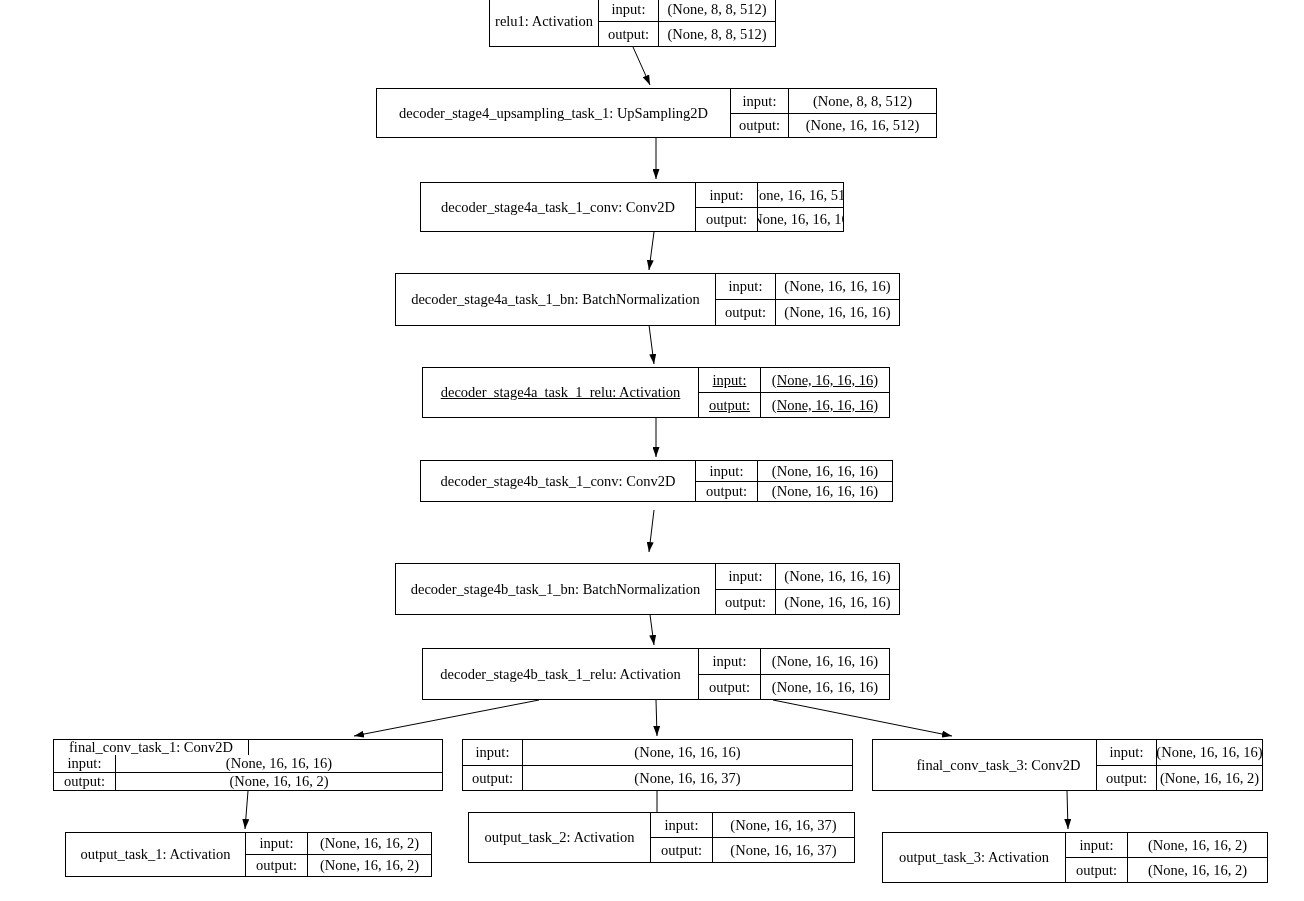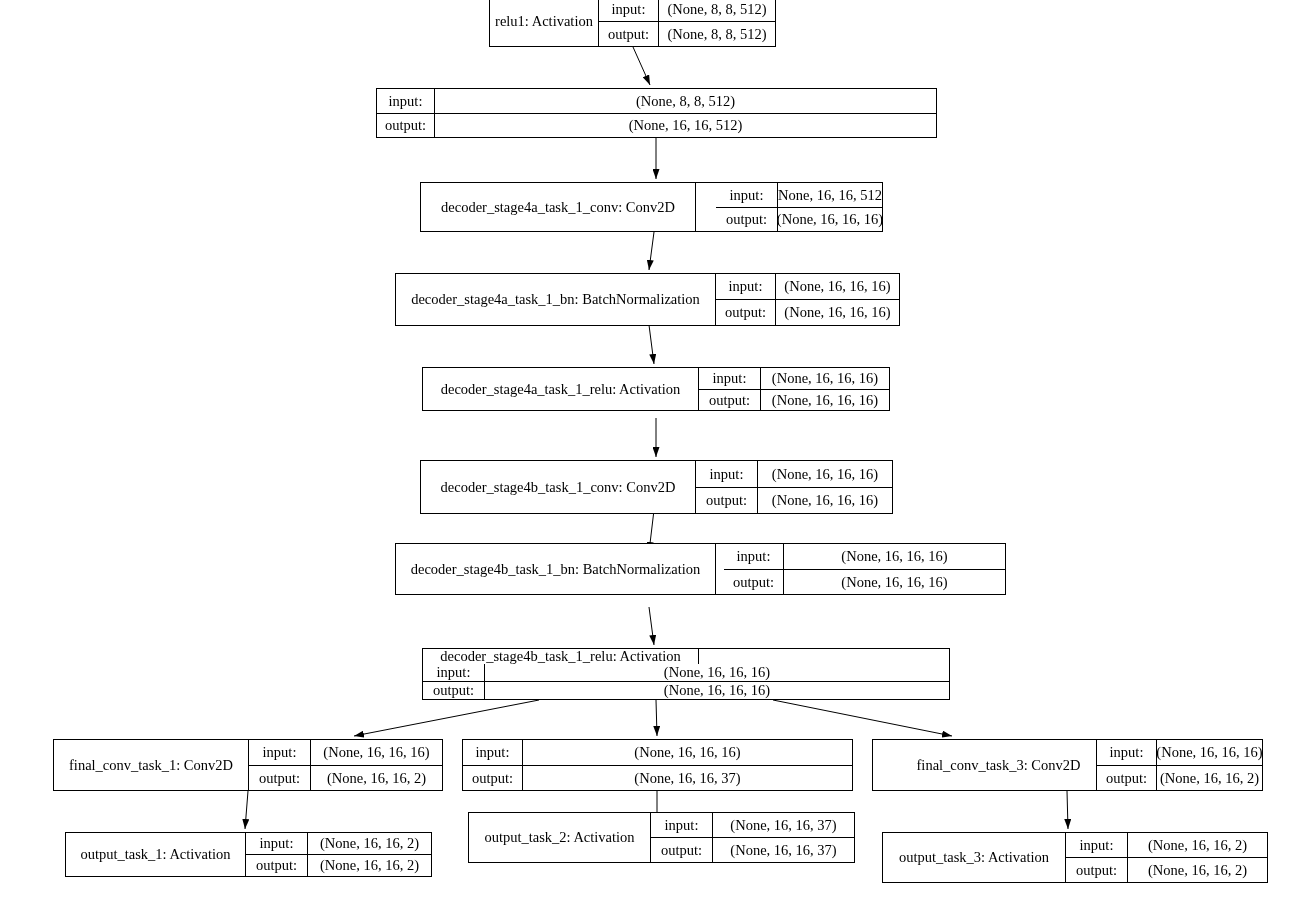--- a/index.html
+++ b/index.html
@@ -100,33 +100,34 @@
         <div class="io-val">(None, 8, 8, 512)</div>
       </div>
       <div class="io-row">
         <div class="io-key" style="width:60px;">output:</div>
         <div class="io-val">(None, 8, 8, 512)</div>
       </div>
     </div>
   </div>
 
   <div class="node" style="left:376px;top:88px;width:561px;height:50px;">
+    <div class="label-cell" style="width:354px;">decoder_stage4_upsampling_task_1: UpSampling2D</div>
     <div class="io">
       <div class="io-row">
         <div class="io-key" style="width:58px;">input:</div>
         <div class="io-val">(None, 8, 8, 512)</div>
       </div>
       <div class="io-row">
         <div class="io-key" style="width:58px;">output:</div>
         <div class="io-val">(None, 16, 16, 512)</div>
       </div>
     </div>
   </div>
 
-  <div class="node" style="left:420px;top:182px;width:463px;height:50px;gap:20px;">
+  <div class="node" style="left:420px;top:182px;width:424px;height:50px;">
     <div class="label-cell" style="width:275px;">decoder_stage4a_task_1_conv: Conv2D</div>
     <div class="io">
       <div class="io-row">
         <div class="io-key" style="width:62px;">input:</div>
         <div class="io-val">(None, 16, 16, 512)</div>
       </div>
       <div class="io-row">
         <div class="io-key" style="width:62px;">output:</div>
         <div class="io-val">(None, 16, 16, 16)</div>
       </div>
@@ -140,77 +141,77 @@
         <div class="io-key" style="width:60px;">input:</div>
         <div class="io-val">(None, 16, 16, 16)</div>
       </div>
       <div class="io-row">
         <div class="io-key" style="width:60px;">output:</div>
         <div class="io-val">(None, 16, 16, 16)</div>
       </div>
     </div>
   </div>
 
-  <div class="node" style="left:422px;top:367px;width:468px;height:44px;">
+  <div class="node" style="left:422px;top:367px;width:468px;height:51px;text-decoration:underline;">
     <div class="label-cell" style="width:276px;">decoder_stage4a_task_1_relu: Activation</div>
     <div class="io">
       <div class="io-row">
         <div class="io-key" style="width:62px;">input:</div>
         <div class="io-val">(None, 16, 16, 16)</div>
       </div>
       <div class="io-row">
         <div class="io-key" style="width:62px;">output:</div>
         <div class="io-val">(None, 16, 16, 16)</div>
       </div>
     </div>
   </div>
 
-  <div class="node" style="left:420px;top:460px;width:473px;height:54px;justify-content:flex-end;">
+  <div class="node" style="left:420px;top:460px;width:473px;height:42px;justify-content:flex-end;">
     <div class="label-cell" style="width:275px;">decoder_stage4b_task_1_conv: Conv2D</div>
     <div class="io">
       <div class="io-row">
         <div class="io-key" style="width:62px;">input:</div>
         <div class="io-val">(None, 16, 16, 16)</div>
       </div>
       <div class="io-row">
         <div class="io-key" style="width:62px;">output:</div>
         <div class="io-val">(None, 16, 16, 16)</div>
       </div>
     </div>
   </div>
 
-  <div class="node" style="left:395px;top:543px;width:611px;height:52px;gap:8px;">
+  <div class="node" style="left:395px;top:563px;width:505px;height:52px;">
     <div class="label-cell" style="width:320px;">decoder_stage4b_task_1_bn: BatchNormalization</div>
     <div class="io">
       <div class="io-row">
         <div class="io-key" style="width:60px;">input:</div>
         <div class="io-val">(None, 16, 16, 16)</div>
       </div>
       <div class="io-row">
         <div class="io-key" style="width:60px;">output:</div>
         <div class="io-val">(None, 16, 16, 16)</div>
       </div>
     </div>
   </div>
 
-  <div class="node" style="left:422px;top:648px;width:528px;height:52px;flex-direction:column;">
+  <div class="node" style="left:422px;top:648px;width:468px;height:52px;">
     <div class="label-cell" style="width:276px;">decoder_stage4b_task_1_relu: Activation</div>
     <div class="io">
       <div class="io-row">
         <div class="io-key" style="width:62px;">input:</div>
         <div class="io-val">(None, 16, 16, 16)</div>
       </div>
       <div class="io-row">
         <div class="io-key" style="width:62px;">output:</div>
         <div class="io-val">(None, 16, 16, 16)</div>
       </div>
     </div>
   </div>
 
-  <div class="node" style="left:53px;top:739px;width:390px;height:52px;">
+  <div class="node" style="left:53px;top:739px;width:390px;height:52px;flex-direction:column;">
     <div class="label-cell" style="width:195px;">final_conv_task_1: Conv2D</div>
     <div class="io">
       <div class="io-row">
         <div class="io-key" style="width:62px;">input:</div>
         <div class="io-val">(None, 16, 16, 16)</div>
       </div>
       <div class="io-row">
         <div class="io-key" style="width:62px;">output:</div>
         <div class="io-val">(None, 16, 16, 2)</div>
       </div>

